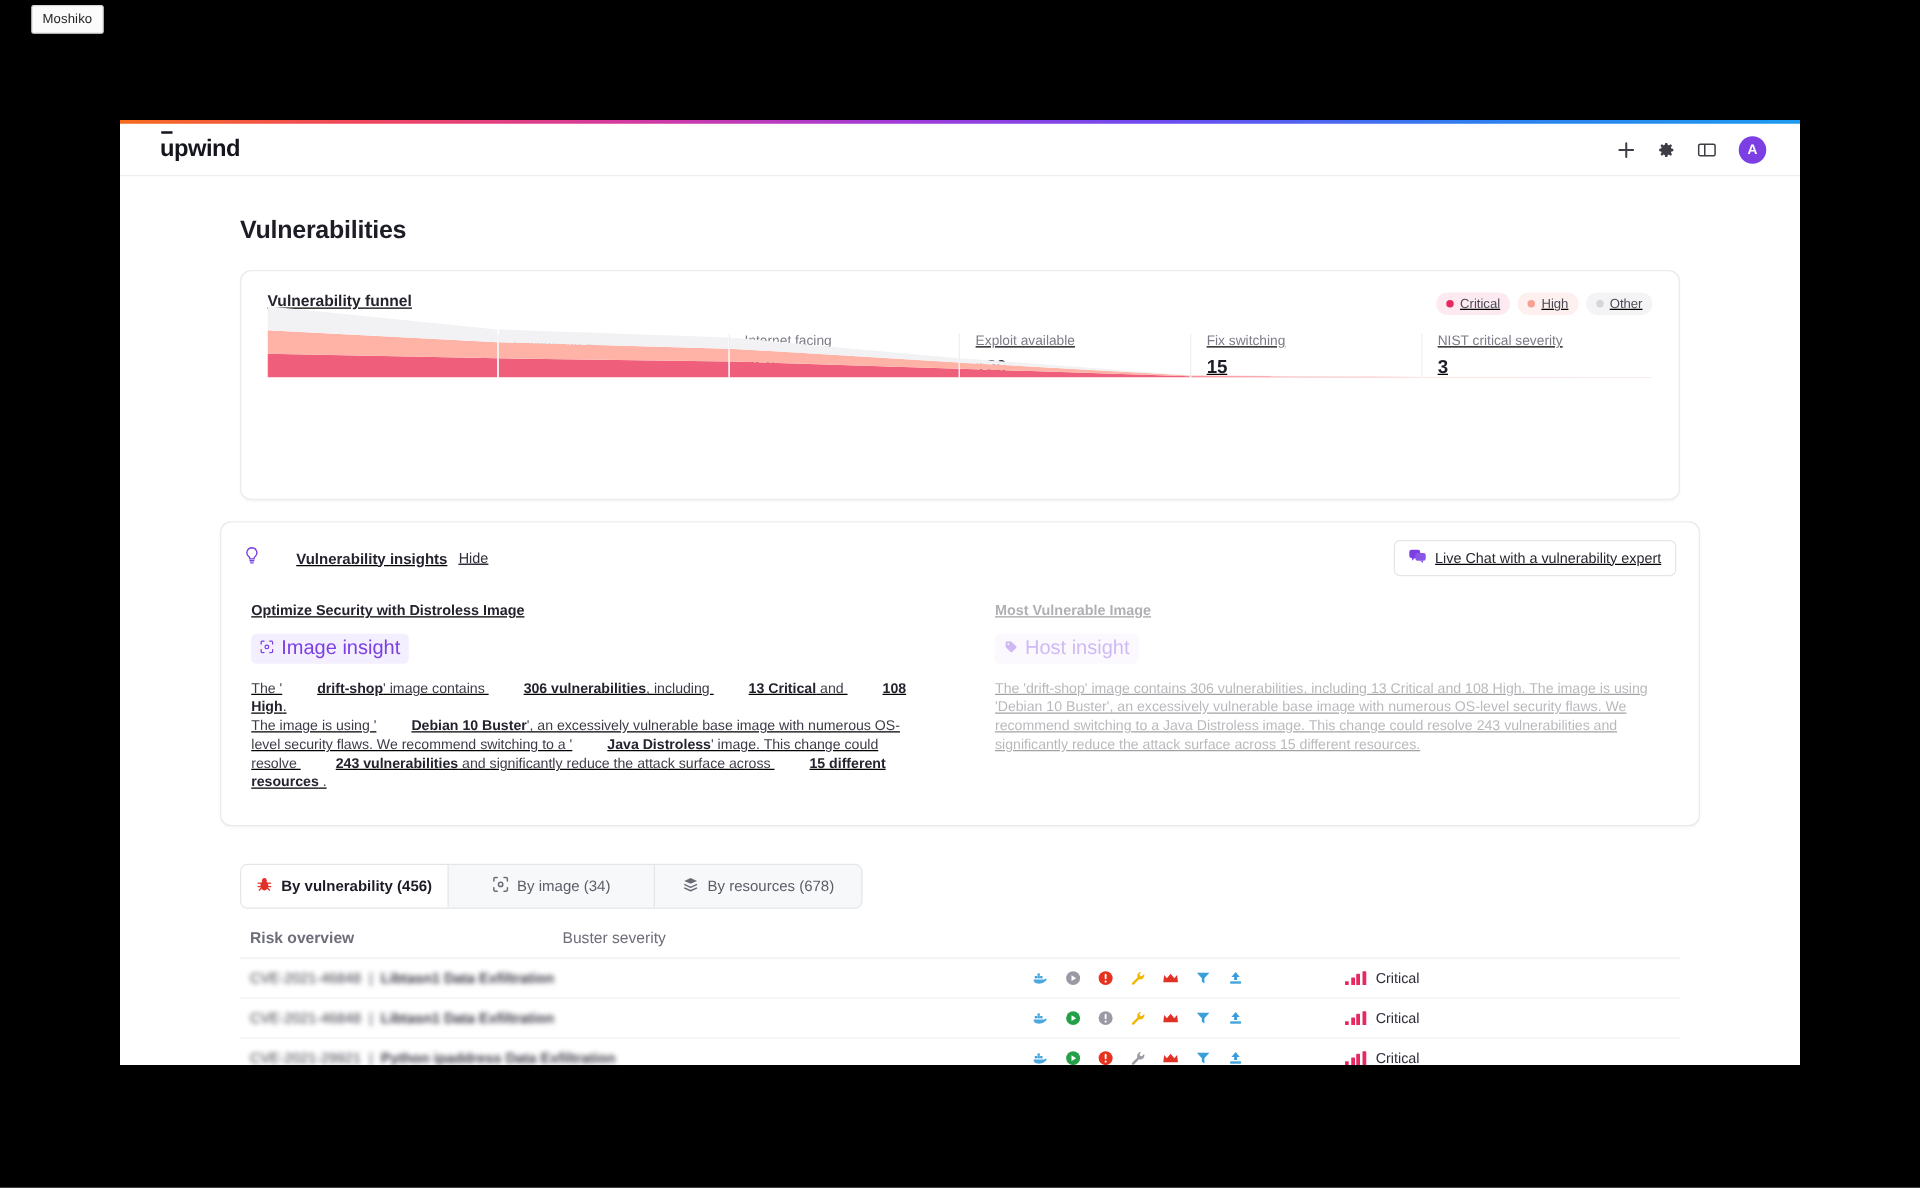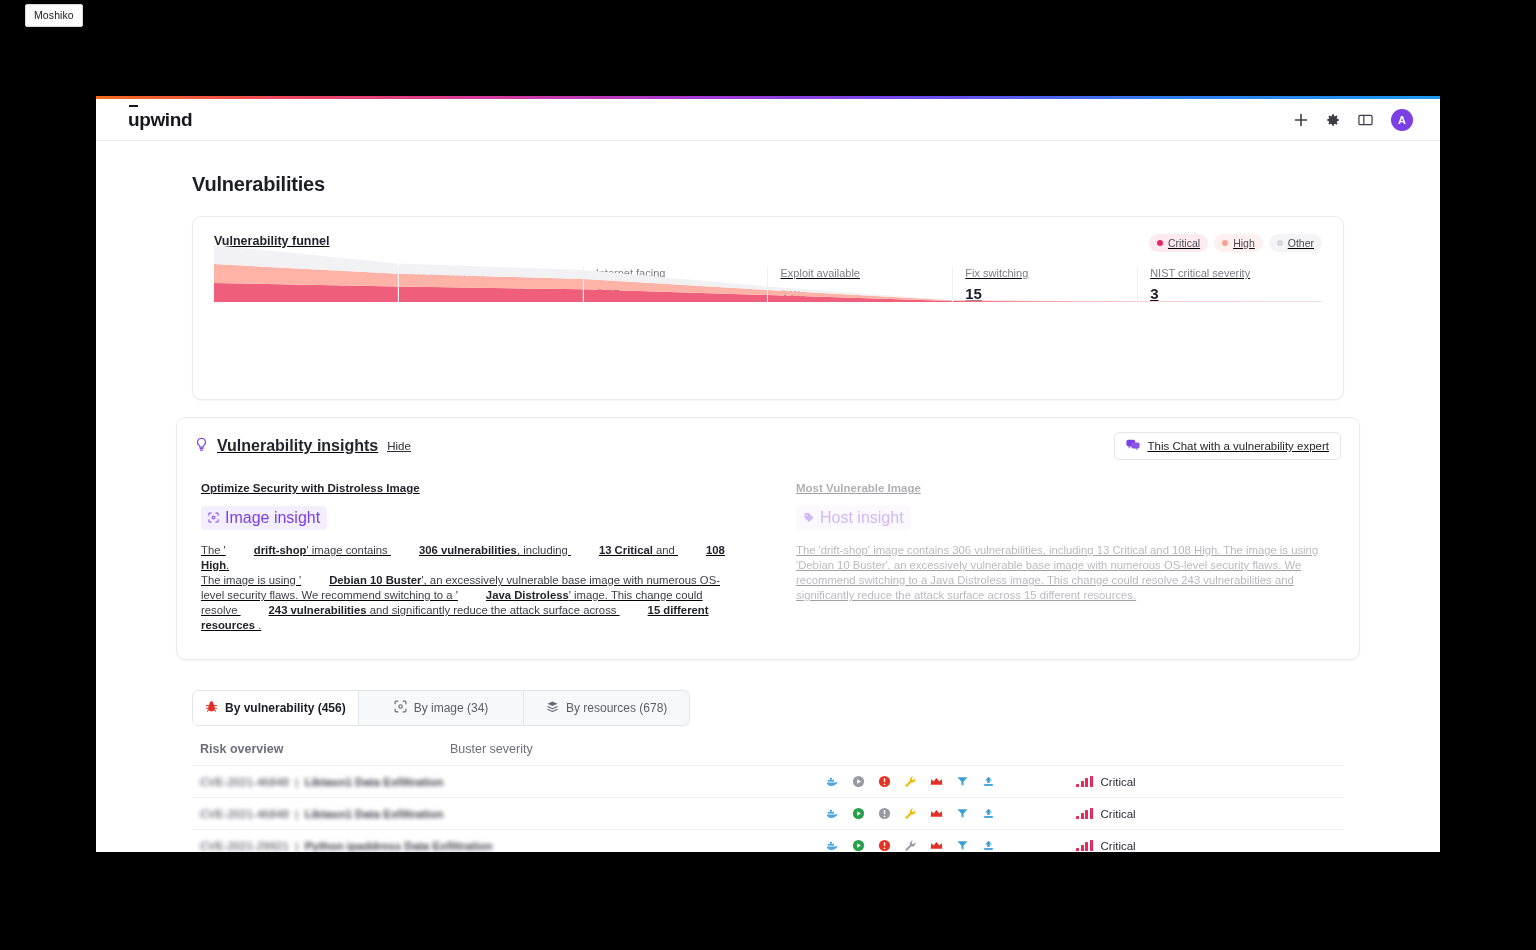--- a/index.html
+++ b/index.html
@@ -78,21 +78,21 @@
   .fcol-value { font-size: 15px; font-weight: 700; color: #1d1d29; margin-top: 5px; letter-spacing: -.1px; }
   .fcol-graph { position: absolute; left: 0; bottom: 0; width: 100%; height: 62px; }
   .fcol-graph svg { display: block; width: 100%; height: 100%; }
   
   .insights-card { margin: 17px 80px 0 80px; padding: 0; }
   .insights-head {
     display: flex; align-items: center; justify-content: space-between;
     padding: 14px 18px 0 18px;
   }
   .insights-head-left { display: flex; align-items: center; gap: 9px; }
-  .insights-label { font-size: 16px; font-weight: 600; color: #24242f; }
+  .insights-label { font-size: 12px; font-weight: 600; color: #24242f; margin-left: 20px; }
   .hide-link { font-size: 11.5px; color: #2f2f3b; text-decoration: underline; cursor: pointer; }
   .chat-btn {
     display: flex; align-items: center; gap: 7px;
     border: 1px solid #e4e6ea; border-radius: 5px;
     background: #fff; padding: 6px 11px;
     font-size: 11.5px; color: #26262f; cursor: pointer;
   }
   .insights-body { display: flex; padding: 22px 24px 26px 24px; gap: 56px; }
   .insight-col { flex: 1; }
   .insight-col.faded { opacity: .36; filter: blur(.35px); }
@@ -278,21 +278,21 @@
       </div>
       <div class="chat-btn">
         <span>
           <svg width="14" height="12" viewBox="0 0 16 13">
               <rect x="0.5" y="0.5" width="10" height="7.5" rx="2" fill="#7b3fe4"></rect>
               <path d="M3 8l0 2.6L5.6 8z" fill="#7b3fe4"></path>
               <rect x="6" y="3.5" width="9.5" height="7" rx="2" fill="#8b55e8"></rect>
               <path d="M13 10.5l0 2.2L10.6 10.5z" fill="#8b55e8"></path>
             </svg>
         </span>
-        <span>This Chat with a vulnerability expert</span>
+        <span>Live Chat with a vulnerability expert</span>
       </div>
     </div>
     <div class="insights-body">
       <div class="insight-col">
         <div class="insight-title">Optimize Security with Distroless Image</div>
         <div class="insight-badge">
           <span>
             <svg width="11" height="11" viewBox="0 0 12 12">
                 <path d="M1 3.5V2a1 1 0 0 1 1-1h1.5M8.5 1H10a1 1 0 0 1 1 1v1.5M11 8.5V10a1 1 0 0 1-1 1H8.5M3.5 11H2a1 1 0 0 1-1-1V8.5" stroke="#7b3fe4" stroke-width="1.1" fill="none" stroke-linecap="round"></path>
                 <circle cx="6" cy="6" r="1.6" fill="none" stroke="#7b3fe4" stroke-width="1.1"></circle>

